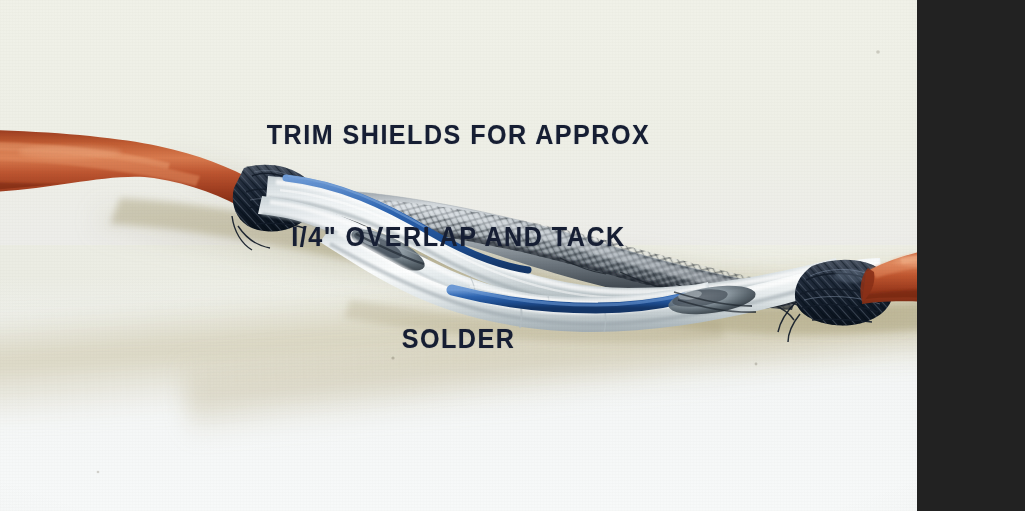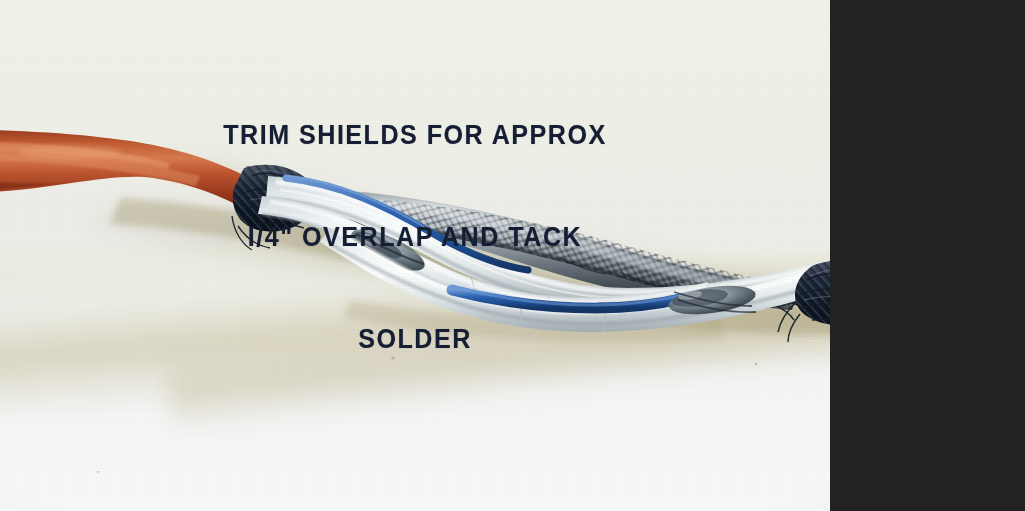--- a/index.html
+++ b/index.html
@@ -1,21 +1,21 @@
 <!DOCTYPE html>
 <html><head>
 <meta charset="utf-8">
 <title>Cable Shield Splice Instruction Photo</title>
 <style>
   html,body{margin:0;padding:0;background:#222;}
   body{font-family:"Liberation Sans", sans-serif;}
 
   #scene{
     position:relative;
-    width:830px;height:511px;
+    width:917px;height:511px;
     overflow:hidden;
     background:#fca5a5;
   }
 
   
   .bg-base{
     position:absolute;inset:0;
     background:
       radial-gradient(120% 90% at 78% 8%,  #f1f2e9 0%, #eff0e7 38%, #ecede4 70%, #e9eae1 100%);
   }

